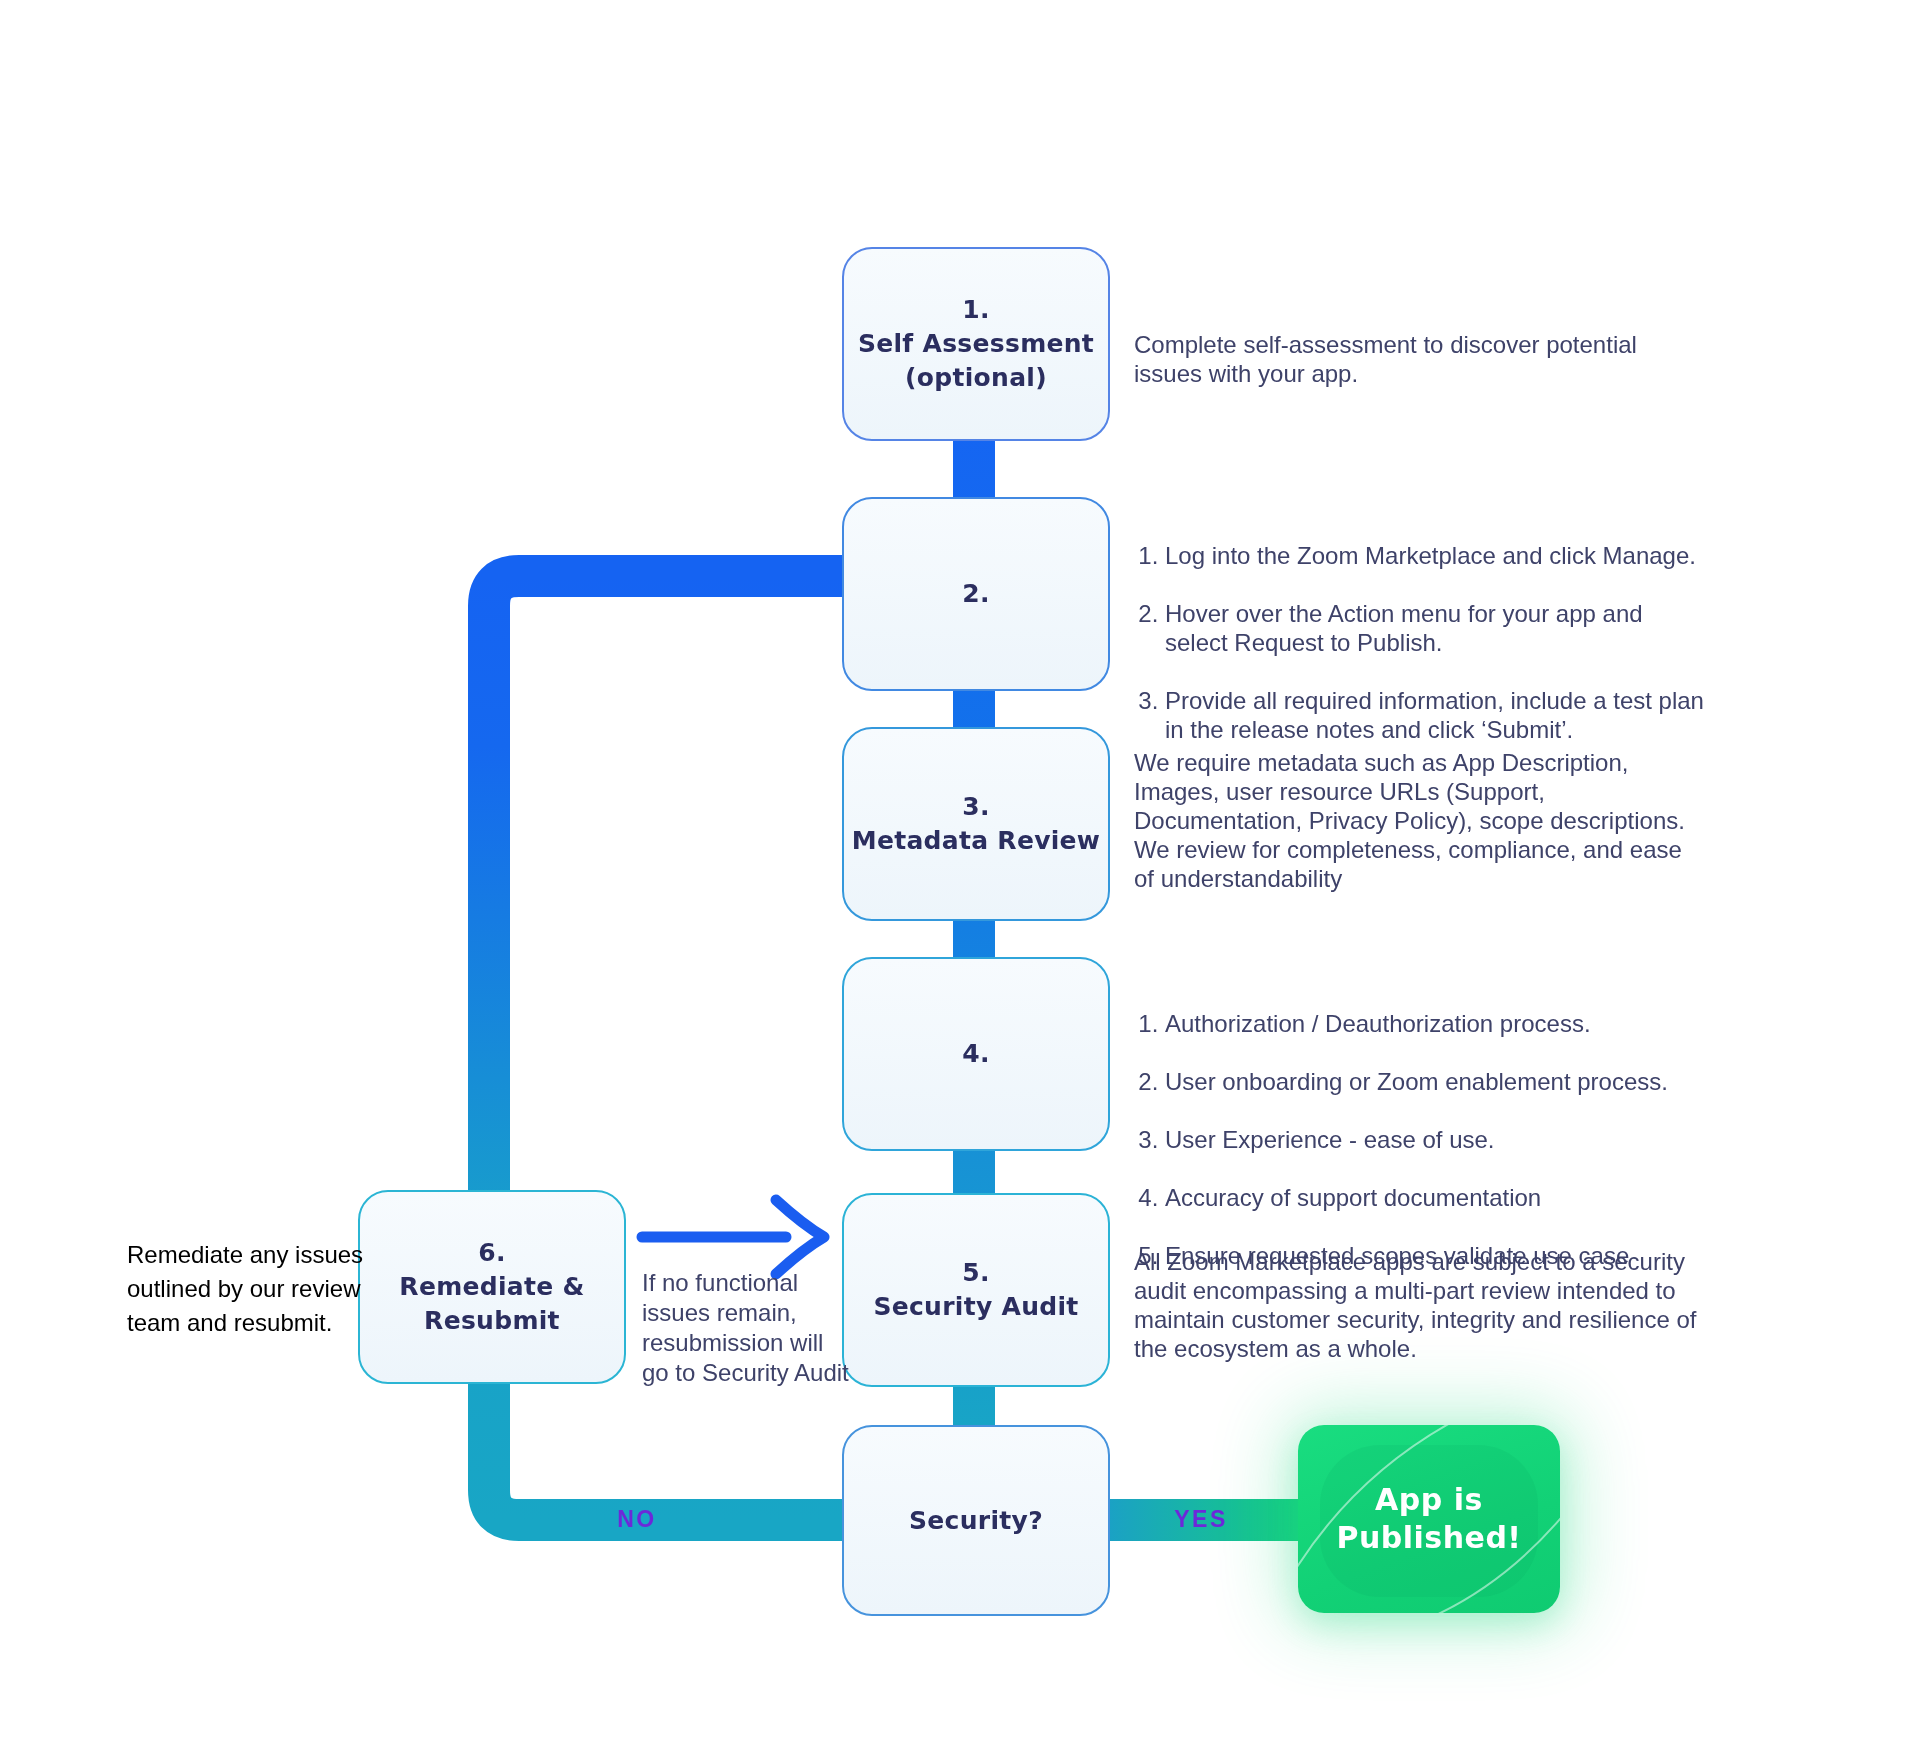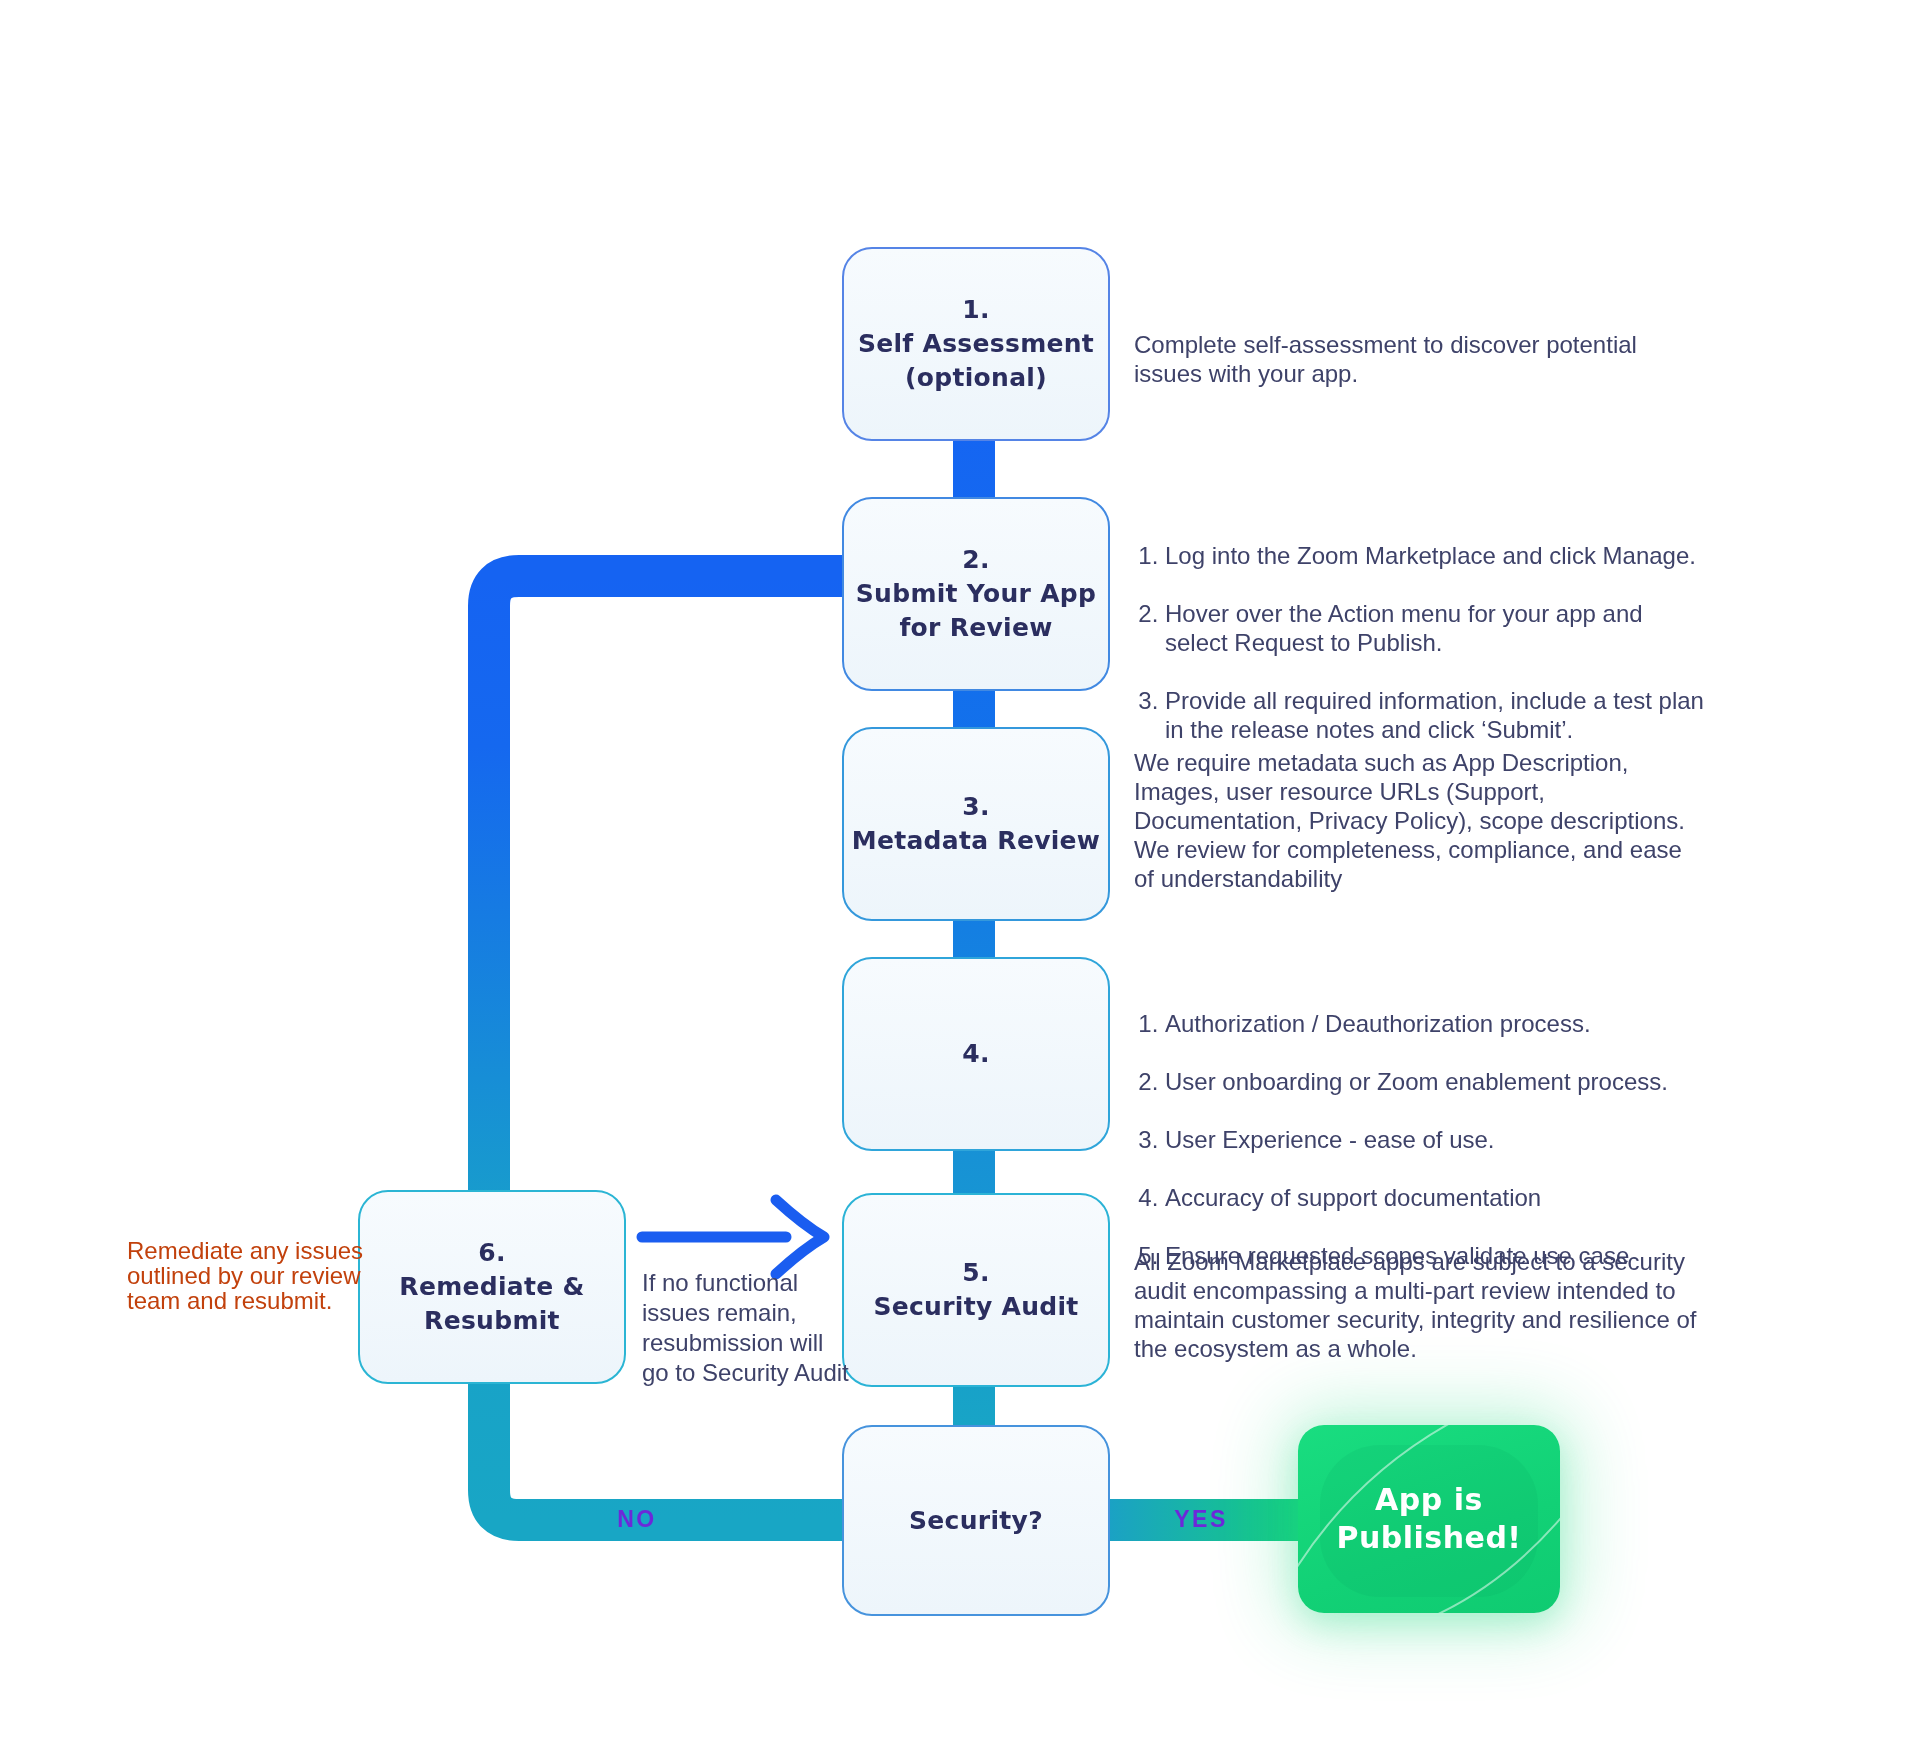--- a/index.html
+++ b/index.html
@@ -55,21 +55,21 @@
   .d1 { top:330px; }
   .d3 { top:748px; }
   .d5 { top:1232px;margin-top:15px; }
   ol.desc { margin:0; padding-left:31px; }
   ol.desc li { white-space:pre-line; }
   .d2 { top:512px; }
   .d4 { top:980px; }
 
   .note-left {
     position:absolute; z-index:2; left:127px; top:1238px;
-    font-size:24px; line-height:25px; color:#c2410c; white-space:pre-line;
+    font-size:24px; line-height:34px; color:#000000; white-space:pre-line;
   }
   .note-arrow {
     position:absolute; z-index:2; left:642px; top:1268px;
     font-size:24px; line-height:30px; color:#3E4269; white-space:pre-line;
   }
   .pipe-label {
     position:absolute; z-index:3; color:#6d28d9; font-weight:700;
     font-size:23px; letter-spacing:2.5px; text-align:center; width:90px;
     font-family:"Liberation Sans", sans-serif;
   }
@@ -110,22 +110,20 @@
     </g>
   </svg>
 
   <div class="node n1">
     <span class="node-number">1.</span>
     <span class="node-name">Self Assessment
 (optional)</span>
   </div>
   <div class="node n2">
     <span class="node-number">2.</span>
-    <span class="node-name">Submit Your App
-for Review</span>
   </div>
   <div class="node n3">
     <span class="node-number">3.</span>
     <span class="node-name">Metadata Review</span>
   </div>
   <div class="node n4">
     <span class="node-number">4.</span>
   </div>
   <div class="node n5">
     <span class="node-number">5.</span>

